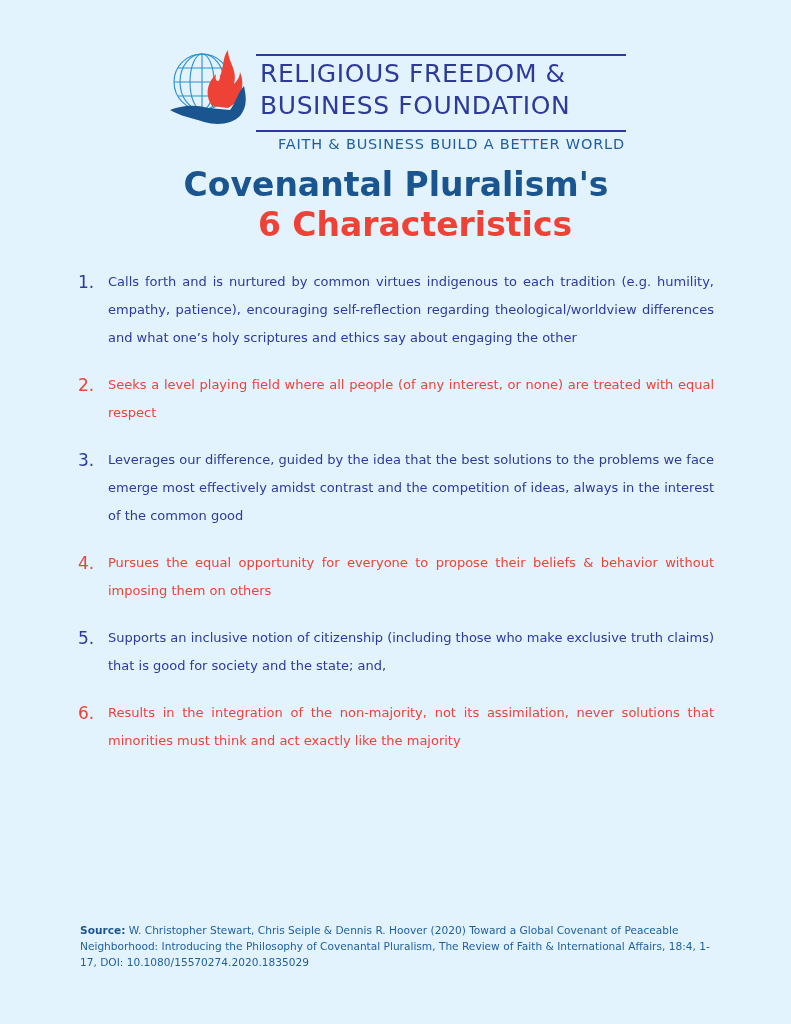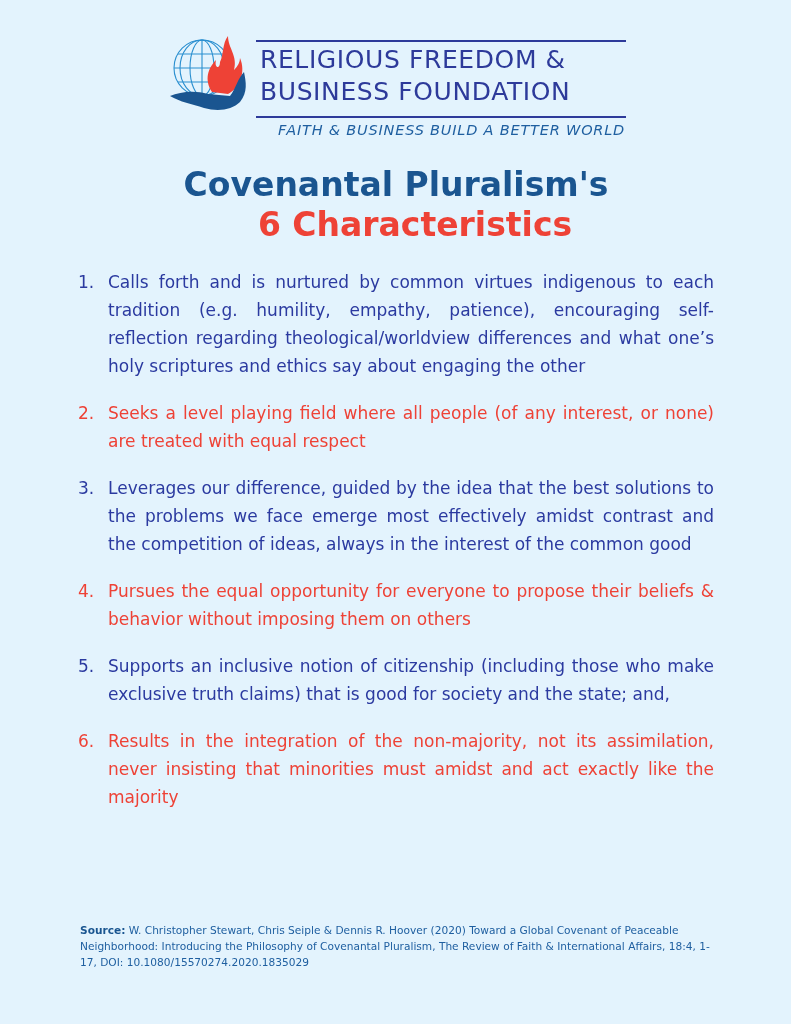--- a/index.html
+++ b/index.html
@@ -2,46 +2,46 @@
 <html><head>
 <meta charset="utf-8">
 <style>
   html, body { margin:0; padding:0; }
   body {
     width:791px; height:1024px; overflow:hidden;
     background:#e3f3fd;
     font-family:"DejaVu Sans", sans-serif;
     position:relative;
   }
-  .logo { position:absolute; left:168px; top:32px; width:460px; height:110px; }
+  .logo { position:absolute; left:168px; top:46px; width:460px; height:110px; }
   .logo-icon { position:absolute; left:0; top:0; width:90px; height:82px; }
   .logo-rule { position:absolute; left:88px; right:2px; height:2px; background:#2d3a9a; }
   .logo-rule.top { top:8px; }
   .logo-rule.bottom { top:84px; }
   .logo-line1, .logo-line2 {
     position:absolute; left:92px; font-family:"DejaVu Sans", sans-serif;
     color:#2d3a9a; font-size:25px; letter-spacing:0.6px; white-space:nowrap;
     font-weight:normal;
   }
   .logo-line1 { top:13px; }
   .logo-line2 { top:45px; }
   .tagline {
-    position:absolute; left:110px; top:90px; font-style:italic;
+    position:absolute; left:110px; top:90px; 
     color:#1f5fa0; font-size:14.5px; letter-spacing:0.8px; white-space:nowrap;
   }
   .title {
     position:absolute; left:1px; right:0; top:165px; text-align:center;
     font-family:"DejaVu Sans", sans-serif; font-weight:bold; line-height:40px;
   }
   .title .t1 { color:#1a5590; font-size:33px; display:block; }
   .title .t2 { color:#ee4236; font-size:33px; display:block;padding-left:38px; }
   .list { position:absolute; left:78px; top:268px; width:636px; }
   .item { display:flex; margin-bottom:19px; }
   .num { width:30px; flex:none; font-size:17px; line-height:28px; }
-  .txt { flex:1; font-size:17px; line-height:28px; text-align:justify; }
+  .txt { flex:1; font-size:13px; line-height:28px; text-align:justify; }
   .blue { color:#2b3aa0; }
   .red { color:#ee4236; }
   .source {
     position:absolute; left:80px; top:922px; width:630px;
     color:#1f5fa0; font-size:10.6px; line-height:16px;
   }
   .source b { font-weight:bold; color:#1a5590;text-align:center; }
 </style>
 </head>
 <body>
@@ -88,19 +88,19 @@
   <div class="item red">
     <span class="num">4.</span>
     <span class="txt">Pursues the equal opportunity for everyone to propose their beliefs &amp; behavior without imposing them on others</span>
   </div>
   <div class="item blue">
     <span class="num">5.</span>
     <span class="txt">Supports an inclusive notion of citizenship (including those who make exclusive truth claims) that is good for society and the state; and,</span>
   </div>
   <div class="item red">
     <span class="num">6.</span>
-    <span class="txt">Results in the integration of the non-majority, not its assimilation, never insisting that minorities must amidst and act exactly like the majority</span>
+    <span class="txt">Results in the integration of the non-majority, not its assimilation, never solutions that minorities must think and act exactly like the majority</span>
   </div>
 </div>
 
 <div class="source">
   <b>Source:</b><span> W. Christopher Stewart, Chris Seiple &amp; Dennis R. Hoover (2020) Toward a Global Covenant of Peaceable Neighborhood: Introducing the Philosophy of Covenantal Pluralism, The Review of Faith &amp; International Affairs, 18:4, 1-17, DOI: 10.1080/15570274.2020.1835029</span>
 </div>
 
 </body></html>

